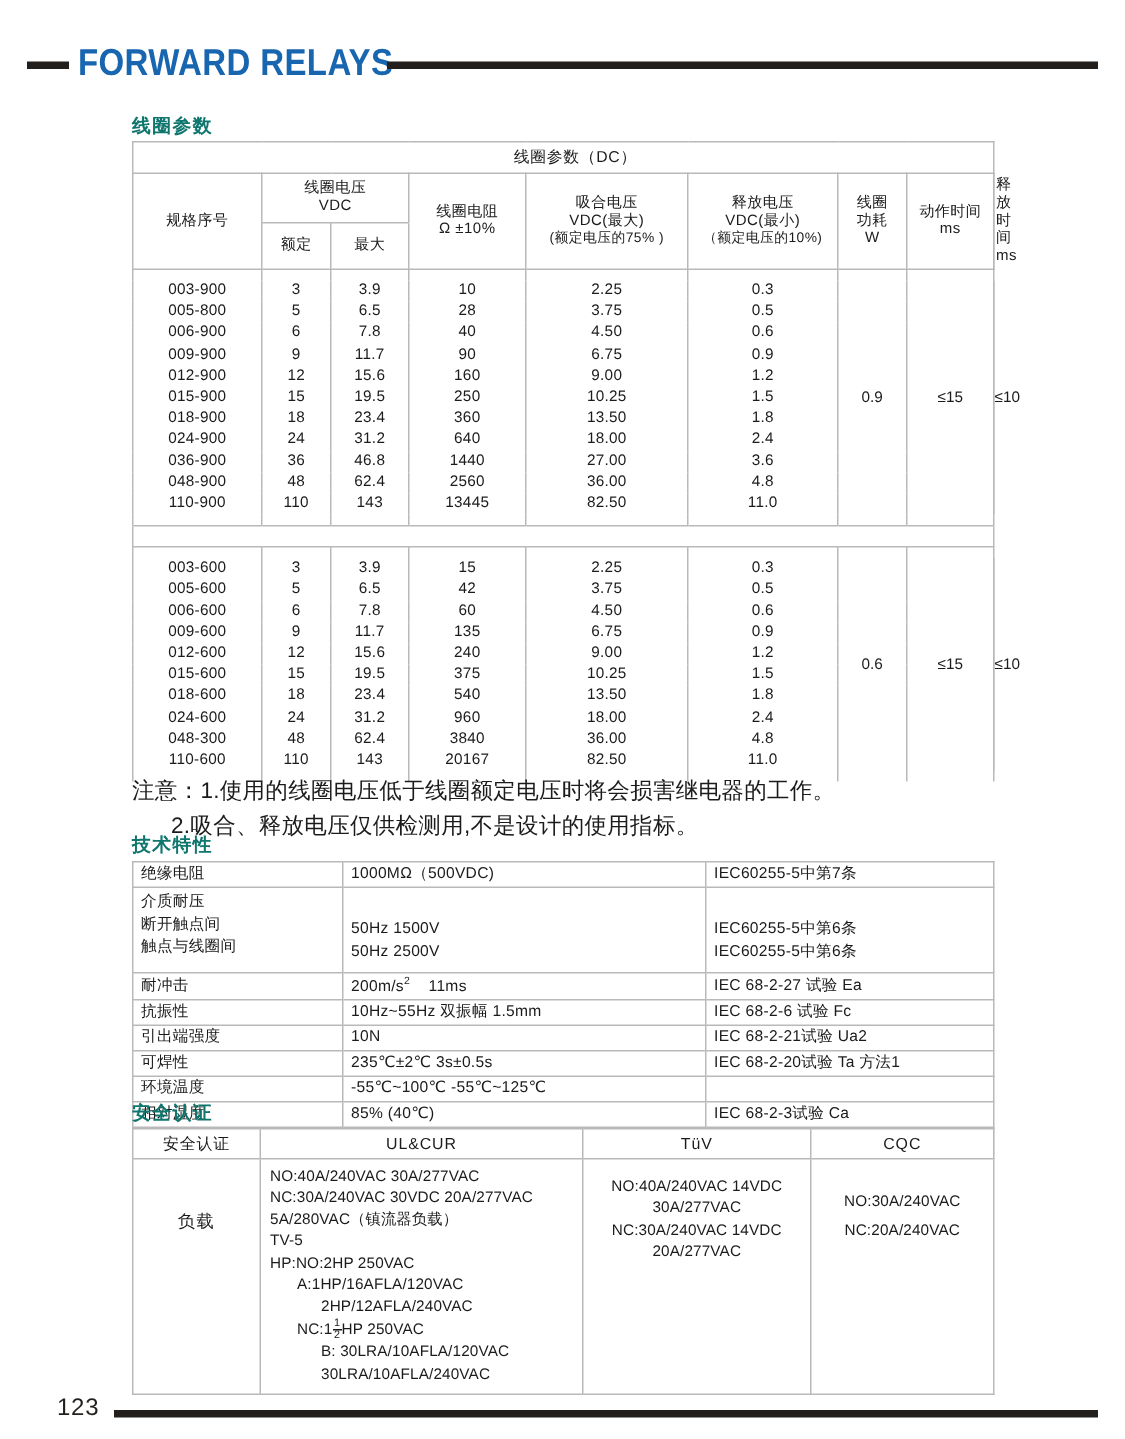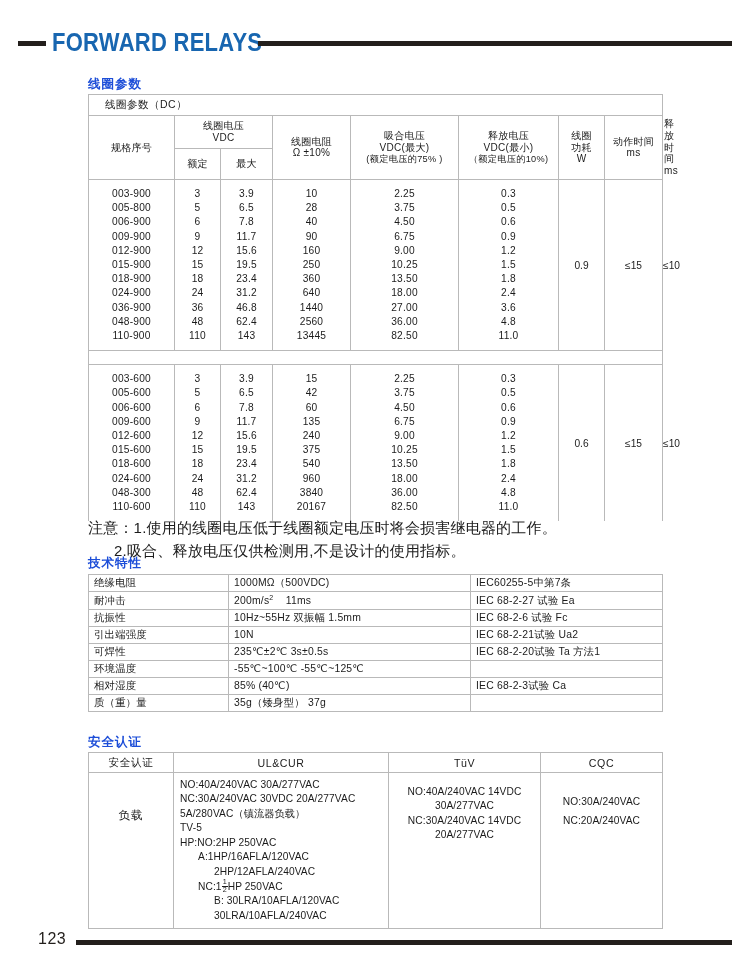--- a/index.html
+++ b/index.html
@@ -45,21 +45,21 @@
     transform: scaleX(0.88);
     transform-origin: left center;
     white-space: nowrap;
   }
 
   
   .sec-title {
     position: absolute;
     font-size: 12.5px;
     font-weight: bold;
-    color: #1d4ed8;
+    color: #0f766e;
     letter-spacing: 1px;
     white-space: nowrap;
   }
 
   
   .tbl {
     position: absolute;
     border-collapse: collapse;
     table-layout: fixed;
     background: #fff;
@@ -73,21 +73,21 @@
   }
   .nb-b { border-bottom: none !important; }
 
   
   #coil-table {
     left: 88px; top: 94px;
     width: 574px;
   }
   #coil-table .cap {
     height: 20px;
-    text-align: left;
+    text-align: center;
     padding-left: 16px;
     font-size: 10.5px;
     letter-spacing: 0.5px;
   }
   #coil-table .hd {
     text-align: center;
     font-size: 10px;
     line-height: 1.18;
     padding: 2px 1px;
     letter-spacing: 0.3px;
@@ -505,20 +505,35 @@
   <colgroup>
     <col style="width:140px">
       <col style="width:242px">
       <col style="width:192px">
   </colgroup>
   <tbody>
     <tr class="r-std">
       <td class="c1">绝缘电阻</td>
       <td class="c2">1000MΩ（500VDC)</td>
       <td class="c3">IEC60255-5中第7条</td>
+    </tr>
+    <tr>
+      <td class="c1 mline" style="height:52px; vertical-align:top; padding-top:3px">
+        <div>介质耐压</div>
+        <div>断开触点间</div>
+        <div>触点与线圈间</div>
+      </td>
+      <td class="c2 mline" style="vertical-align:top; padding-top:21px">
+        <div>50Hz 1500V</div>
+        <div>50Hz 2500V</div>
+      </td>
+      <td class="c3 mline" style="vertical-align:top; padding-top:21px">
+        <div>IEC60255-5中第6条</div>
+        <div>IEC60255-5中第6条</div>
+      </td>
     </tr>
     <tr class="r-std">
       <td class="c1">耐冲击</td>
       <td class="c2">200m/s<sup class="sq">2</sup>&nbsp;&nbsp;&nbsp;&nbsp;11ms</td>
       <td class="c3">IEC 68-2-27 试验 Ea</td>
     </tr>
     <tr class="r-std">
       <td class="c1">抗振性</td>
       <td class="c2">10Hz~55Hz 双振幅 1.5mm</td>
       <td class="c3">IEC 68-2-6 试验 Fc</td>

